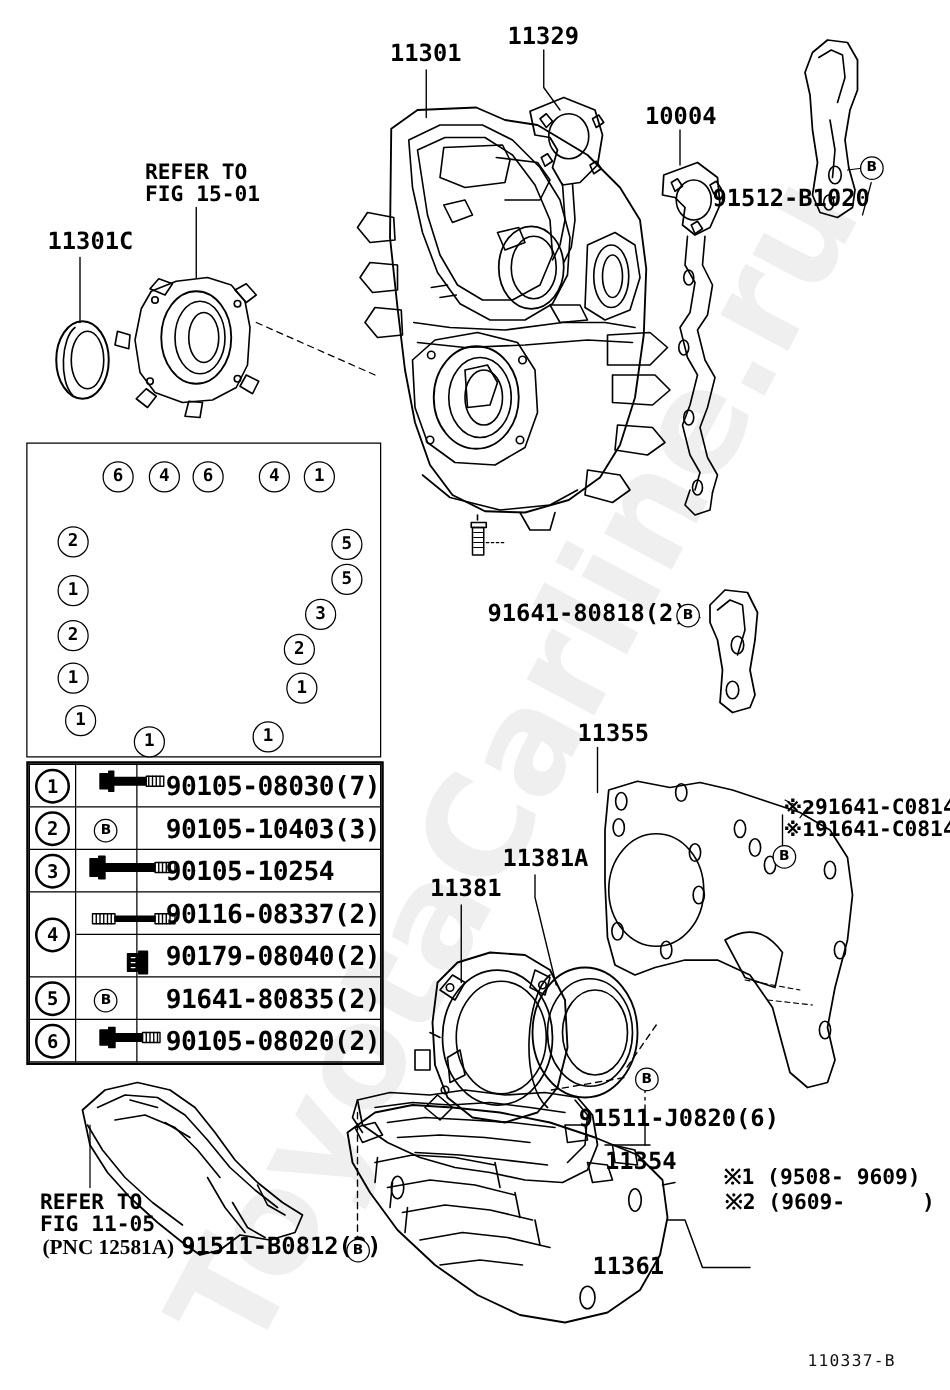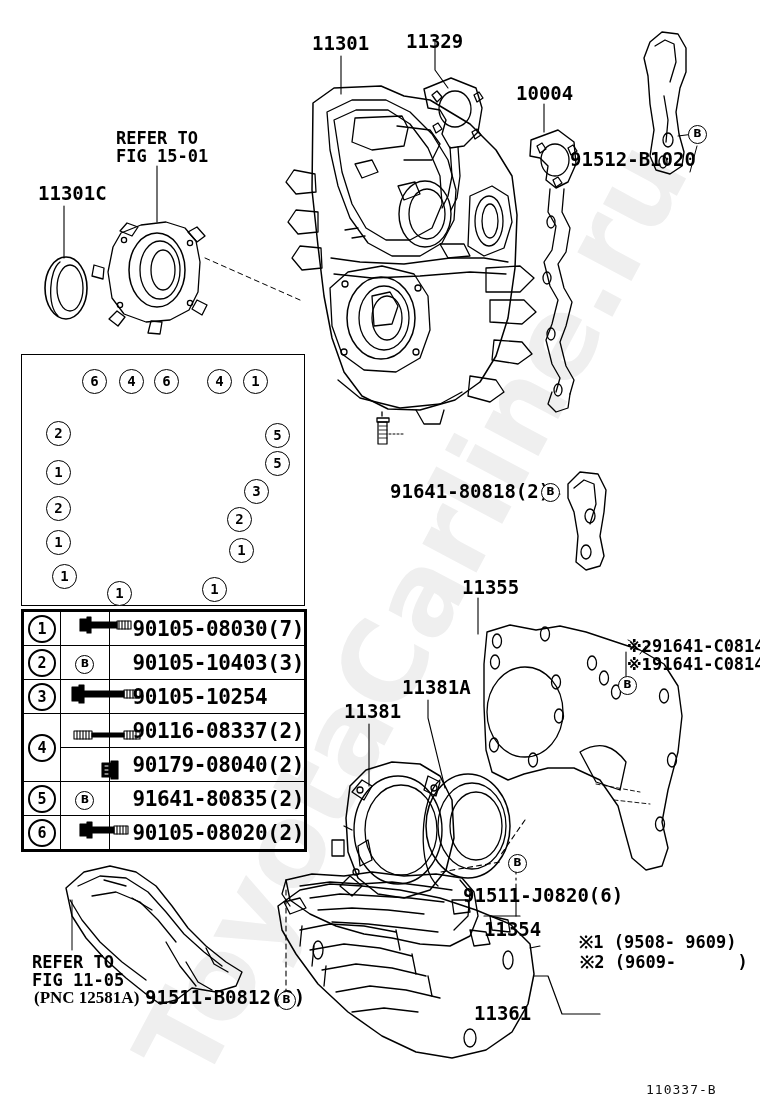--- a/index.html
+++ b/index.html
@@ -418,21 +418,21 @@
         <path d="M222 412 L240 406 L252 412 L252 430 L244 436 L230 434"></path>
         <path d="M228 418 L244 414 M228 424 L246 422"></path>
         <path d="M238 440 L248 452 L244 468 L232 470"></path>
         <path d="M246 440 L256 452 L252 468"></path>
       </g>
     </g>
   </svg>
 
   <div class="lbl" style="left:312px;top:32px;">11301</div>
 
-  <div class="lbl" style="left:406px;top:18px;margin-top:12px;">11329</div>
+  <div class="lbl" style="left:406px;top:18px;">11329</div>
 
   <div class="lbl" style="left:516px;top:82px;">10004</div>
 
   <div class="lbl" style="left:570px;top:148px;">91512-B1020</div>
   <div class="bcirc" style="left:688px;top:125px;">B</div>
 
   <div class="lbl" style="left:38px;top:182px;">11301C</div>
 
   <div class="lbl sm" style="left:116px;top:128px;">REFER TO</div>
   <div class="lbl sm" style="left:116px;top:146px;">FIG 15-01</div>

